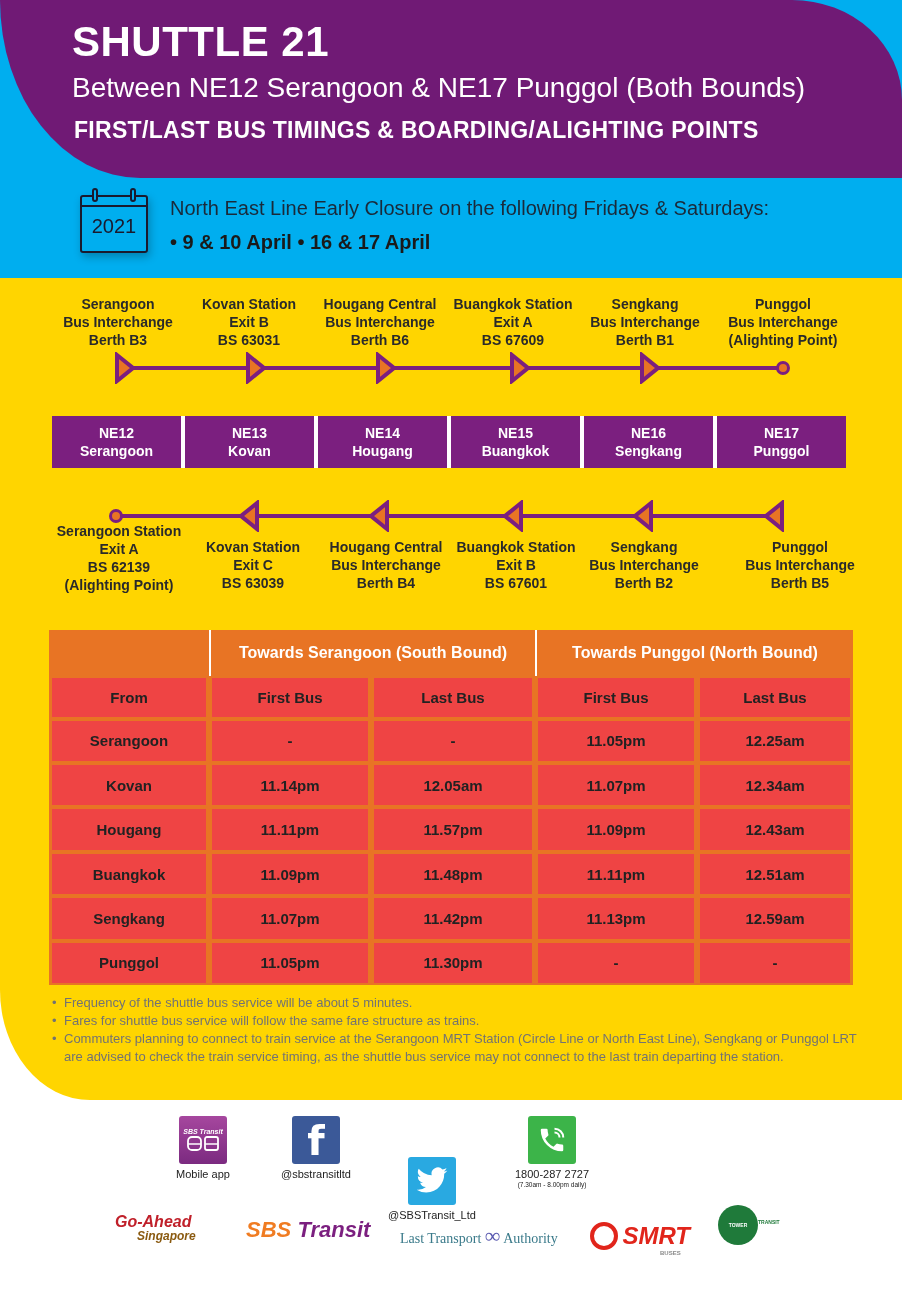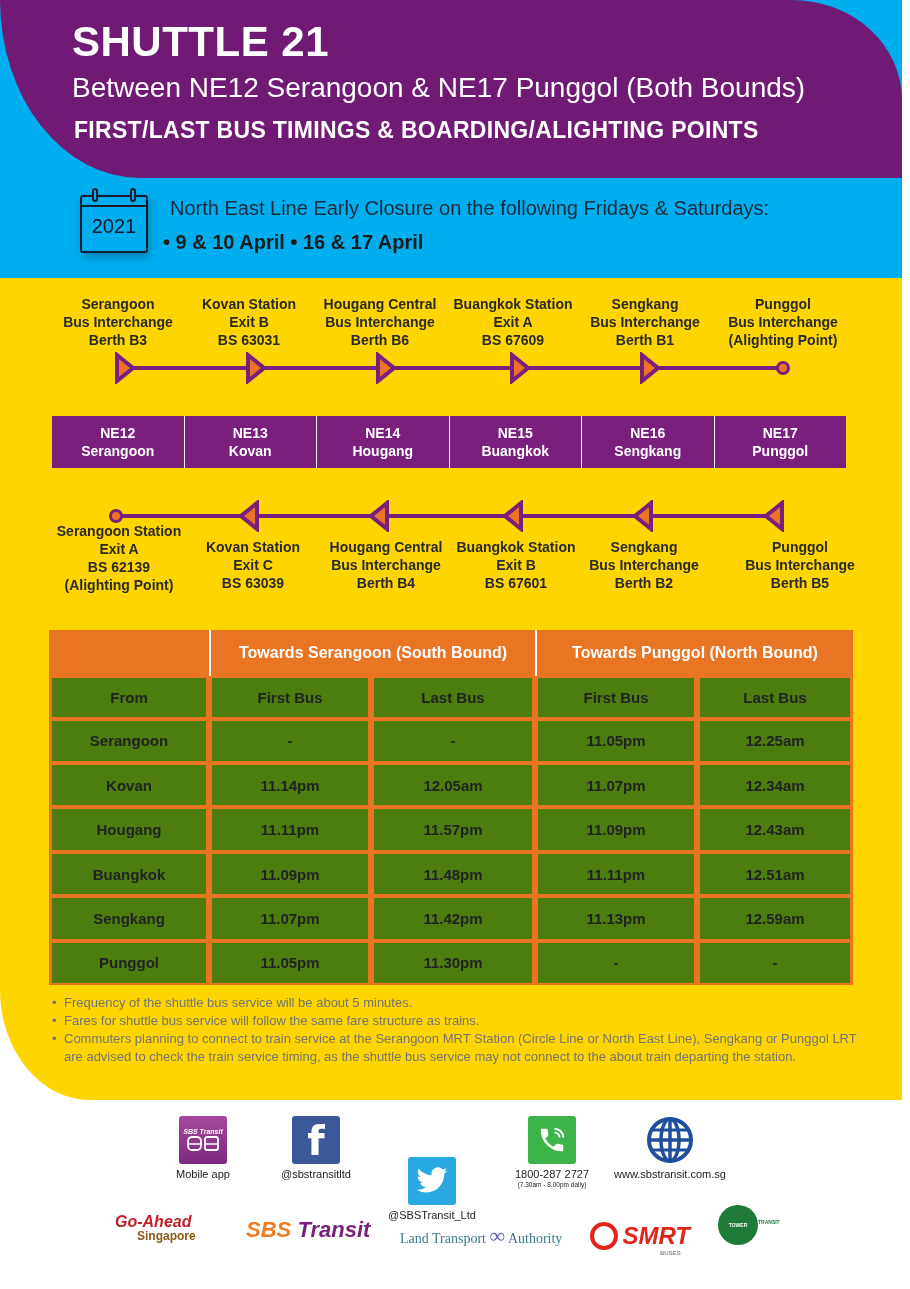--- a/index.html
+++ b/index.html
@@ -15,41 +15,41 @@
   .header .subtitle { position: absolute; left: 72px; top: 72px; font-size: 28px; color: #fff; }
   .header .tagline { position: absolute; left: 74px; top: 117px; font-size: 23px; font-weight: bold; color: #fff; letter-spacing: 0.3px; }
 
   
   .calendar { position: absolute; left: 80px; top: 195px; width: 68px; height: 58px; border: 2.5px solid #1a1a2e; border-radius: 3px; box-shadow: 2px 4px 8px rgba(0,0,0,0.25); }
   .calendar .top-bar { position: absolute; left: 0; right: 0; top: 8px; border-top: 2.5px solid #1a1a2e; }
   .calendar .ring { position: absolute; top: -9px; width: 6px; height: 14px; border: 2.5px solid #1a1a2e; border-radius: 3px; background: #00aeef; }
   .calendar .ring.r1 { left: 10px; } .calendar .ring.r2 { right: 10px; }
   .calendar .year { position: absolute; left: 0; right: 0; top: 18px; text-align: center; font-size: 20px; color: #1a1a2e; }
   .notice-line1 { position: absolute; left: 170px; top: 197px; font-size: 20px; color: #1a2a3a; }
-  .notice-line2 { position: absolute; left: 163px; top: 231px; font-size: 20px; font-weight: bold; color: #1a1a1a; }
+  .notice-line2 { position: absolute; left: 170px; top: 231px; font-size: 20px; font-weight: bold; color: #1a1a1a; }
 
   
   .yellow { position: absolute; left: 0; top: 278px; width: 902px; height: 822px; background: #ffd500; border-bottom-left-radius: 90px 110px; }
   .stop-label { position: absolute; width: 150px; text-align: center; font-size: 14px; font-weight: bold; color: #2a2a2a; line-height: 18px; }
   .route-line { position: absolute; height: 4px; background: #7b1f7f; }
   .arrow svg { display: block; }
   .arrow { position: absolute; }
   .end-dot { position: absolute; width: 14px; height: 14px; border-radius: 50%; background: #e87424; border: 3px solid #7b1f7f; }
 
   .stations { position: absolute; left: 52px; top: 416px; width: 794px; height: 52px; display: flex; background: #7b1f7f; }
-  .station { flex: 1; border-right: 1px solid #ffffff; color: #fff; text-align: center; font-size: 14px; font-weight: bold; line-height: 18px; padding-top: 8px; }
+  .station { flex: 1; border-right: 4px solid #ffffff; color: #fff; text-align: center; font-size: 14px; font-weight: bold; line-height: 18px; padding-top: 8px; }
   .station:last-child { border-right: none; }
 
   
   .table-wrap { position: absolute; left: 49px; top: 630px; width: 804px; height: 355px; background: #e87424; }
   table { border-collapse: separate; border-spacing: 0; width: 100%; height: 100%; }
   td, th { text-align: center; font-size: 15px; font-weight: bold; color: #222; }
   th.group { background: #e87424; color: #fff; font-size: 16px; height: 46px; border-left: 2px solid #fff; }
   th.blank { background: #e87424; border: none; }
-  .subhead td, .row td { background: #4d7c0f; border: 3px solid #e87424; border-top-width: 2px; border-bottom-width: 2px; }
+  .subhead td, .row td { background: #ef4444; border: 3px solid #e87424; border-top-width: 2px; border-bottom-width: 2px; }
   .subhead td { height: 42px; }
   .row td { height: 44px; }
 
   .notes { position: absolute; left: 52px; top: 994px; width: 820px; font-size: 13px; color: #737373; line-height: 18px; }
   .notes li { list-style: none; position: relative; padding-left: 12px; }
   .notes li::before { content: "•"; position: absolute; left: 0; top: 0; }
 
   
   .contacts { position: absolute; top: 1116px; left: 0; width: 910px; height: 80px; }
   .contact { position: absolute; text-align: center; font-size: 11px; color: #222; }
@@ -297,21 +297,21 @@
         <td>-</td>
         <td>-</td>
       </tr>
     </tbody>
       </table>
   </div>
 
   <ul class="notes">
     <li>Frequency of the shuttle bus service will be about 5 minutes.</li>
     <li>Fares for shuttle bus service will follow the same fare structure as trains.</li>
-    <li>Commuters planning to connect to train service at the Serangoon MRT Station (Circle Line or North East Line), Sengkang or Punggol LRT are advised to check the train service timing, as the shuttle bus service may not connect to the about train departing the station.</li>
+    <li>Commuters planning to connect to train service at the Serangoon MRT Station (Circle Line or North East Line), Sengkang or Punggol LRT are advised to check the train service timing, as the shuttle bus service may not connect to the last train departing the station.</li>
   </ul>
 
   <div class="contacts">
     <div class="contact" style="left:170px;width:66px;">
       <div class="ico" style="background:linear-gradient(#a6479e,#7b2a80);flex-direction:column;font-size:7px;font-style:italic;">
         <span>SBS Transit</span>
         <svg width="34" height="18" viewBox="0 0 34 18">
             <rect x="2" y="2" width="13" height="13" rx="4" fill="none" stroke="#fff" stroke-width="1.8"></rect>
             <rect x="19" y="2" width="13" height="13" rx="2" fill="none" stroke="#fff" stroke-width="1.8"></rect>
             <line x1="2" y1="9" x2="15" y2="9" stroke="#fff" stroke-width="1.5"></line>
@@ -337,46 +337,33 @@
     <div class="contact" style="left:508px;width:88px;">
       <div class="ico" style="background:#3cb449;">
         <svg width="30" height="30" viewBox="0 0 24 24">
             <path d="M6.6 10.8a15 15 0 0 0 6.6 6.6l2.2-2.2a1 1 0 0 1 1-.25 11.4 11.4 0 0 0 3.6.6 1 1 0 0 1 1 1V20a1 1 0 0 1-1 1A17 17 0 0 1 3 4a1 1 0 0 1 1-1h3.5a1 1 0 0 1 1 1 11.4 11.4 0 0 0 .6 3.6 1 1 0 0 1-.25 1z" fill="#fff"></path>
             <path d="M14 3a7 7 0 0 1 7 7M14 6a4 4 0 0 1 4 4" stroke="#fff" stroke-width="1.6" fill="none"></path>
           </svg>
       </div>
       <span>1800-287 2727</span>
       <span class="small">(7.30am - 8.00pm daily)</span>
     </div>
-    <div class="contact" style="left:610px;width:120px;">
-      <div class="ico" style="background:transparent;">
-        <svg width="48" height="48" viewBox="0 0 48 48">
-            <circle cx="24" cy="24" r="21" fill="none" stroke="#1f4e9b" stroke-width="4"></circle>
-            <ellipse cx="24" cy="24" rx="9" ry="21" fill="none" stroke="#1f4e9b" stroke-width="3.5"></ellipse>
-            <line x1="24" y1="3" x2="24" y2="45" stroke="#1f4e9b" stroke-width="3.5"></line>
-            <line x1="3" y1="24" x2="45" y2="24" stroke="#1f4e9b" stroke-width="3.5"></line>
-            <line x1="7" y1="14" x2="41" y2="14" stroke="#1f4e9b" stroke-width="3"></line>
-            <line x1="7" y1="34" x2="41" y2="34" stroke="#1f4e9b" stroke-width="3"></line>
-          </svg>
-      </div>
-      <span>www.sbstransit.com.sg</span>
-    </div>
   </div>
 
   <div class="logos">
     <div class="logo" style="left:115px;top:10px;line-height:14px;">
       <div style="color:#c0202a;font-size:16px;font-style:italic;">Go-Ahead</div>
-      <div style="color:#8a5a10;font-size:12px;padding-left:22px;">Singapore</div>
+      <div style="color:#8a5a10;font-size:12px;font-style:italic;padding-left:22px;">Singapore</div>
     </div>
     <div class="logo" style="left:246px;top:12px;font-size:22px;font-style:italic;">
       <span style="color:#f07c22;">SBS</span>
       <span style="color:#7b1f7f;">Transit</span>
     </div>
     <div class="logo" style="left:400px;top:18px;font-family:'Liberation Serif',serif;font-weight:normal;font-size:14px;color:#3a7a8a;">
-      <span>Land Transport</span>
+      <span>Last Transport</span>
       <span style="color:#5a5ab0;font-size:22px;">∞</span>
       <span>Authority</span>
     </div>
     <div class="logo" style="left:590px;top:8px;margin-top:9px;">
       <span style="display:inline-block;width:28px;height:28px;border-radius:50%;border:4px solid #e1251b;vertical-align:middle;"></span>
       <span style="color:#e1251b;font-size:24px;font-style:italic;vertical-align:middle;">SMRT</span>
       <div style="color:#888;font-size:6px;padding-left:70px;">BUSES</div>
     </div>
     <div class="logo" style="left:718px;top:0px;">
       <div style="width:40px;height:40px;border-radius:50%;background:#1f7a3a;display:flex;align-items:center;justify-content:center;color:#fff;font-size:5px;">TOWER</div>

